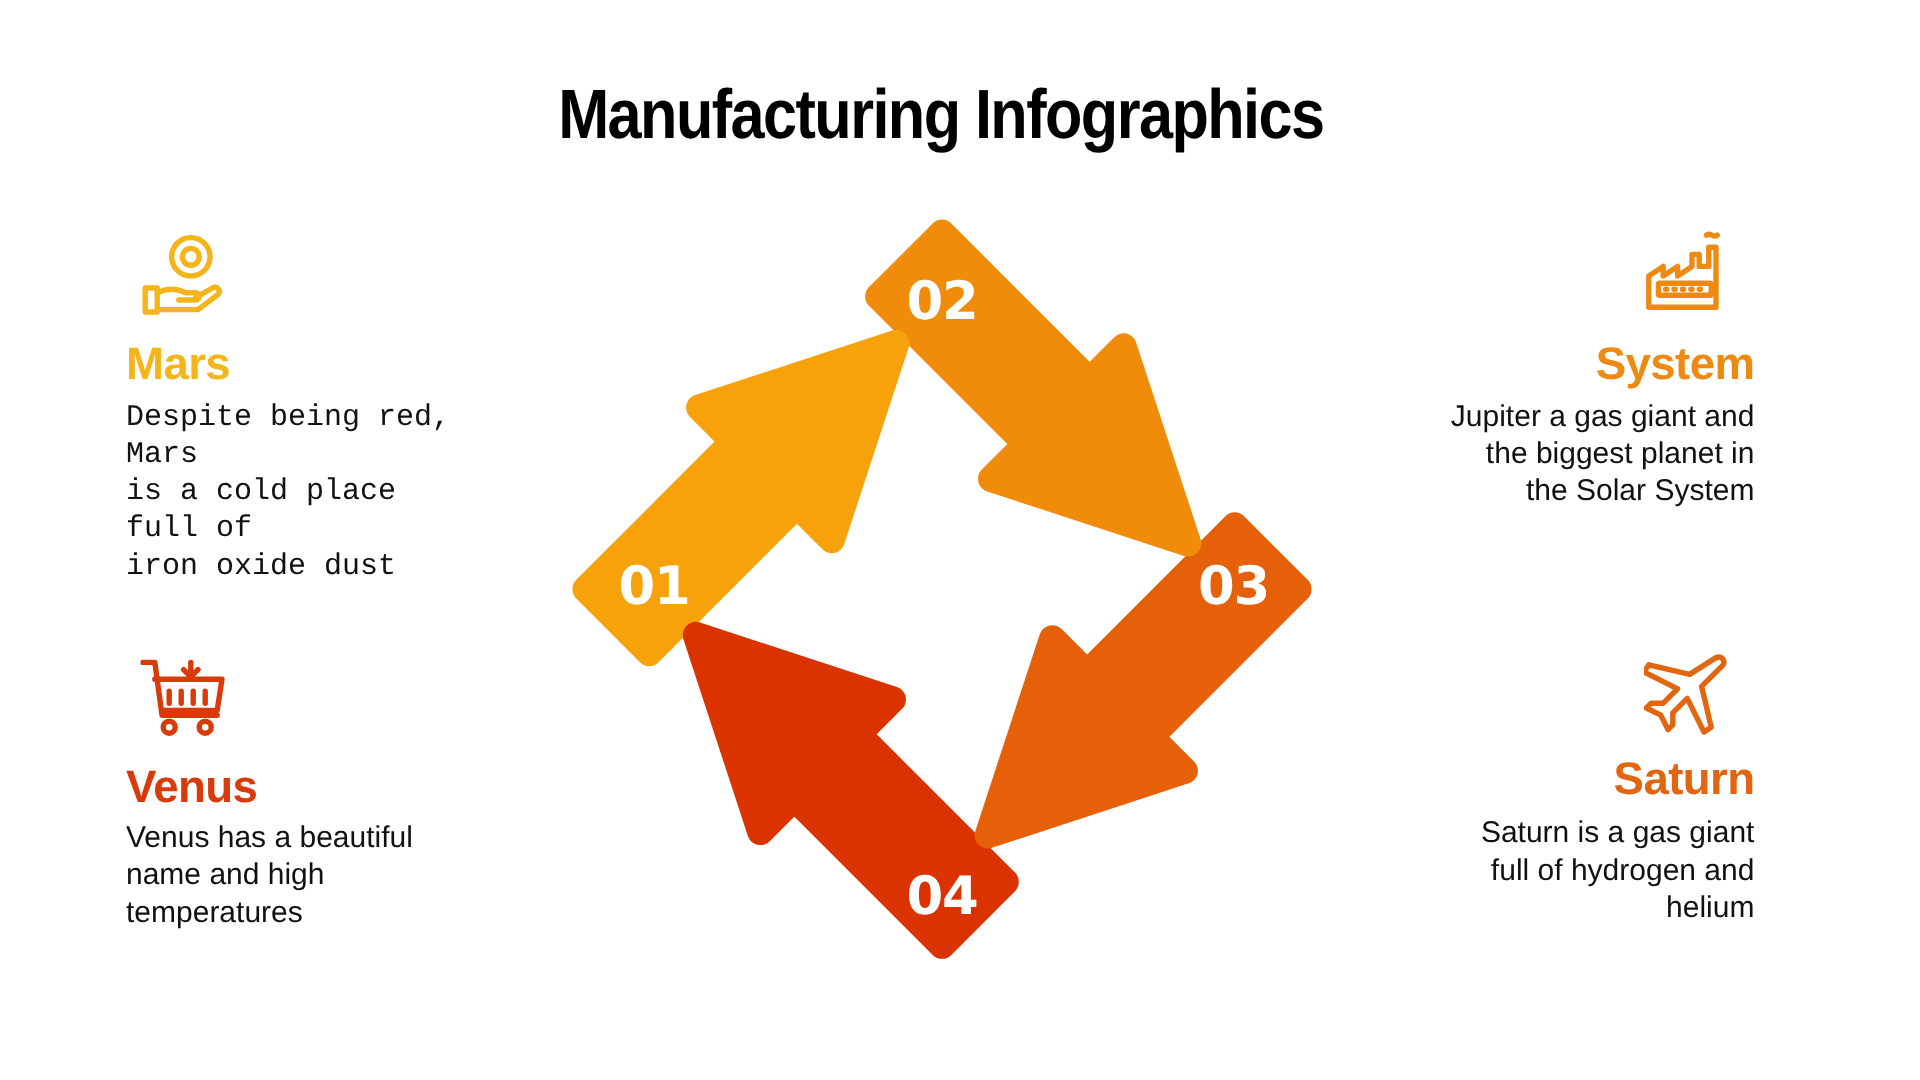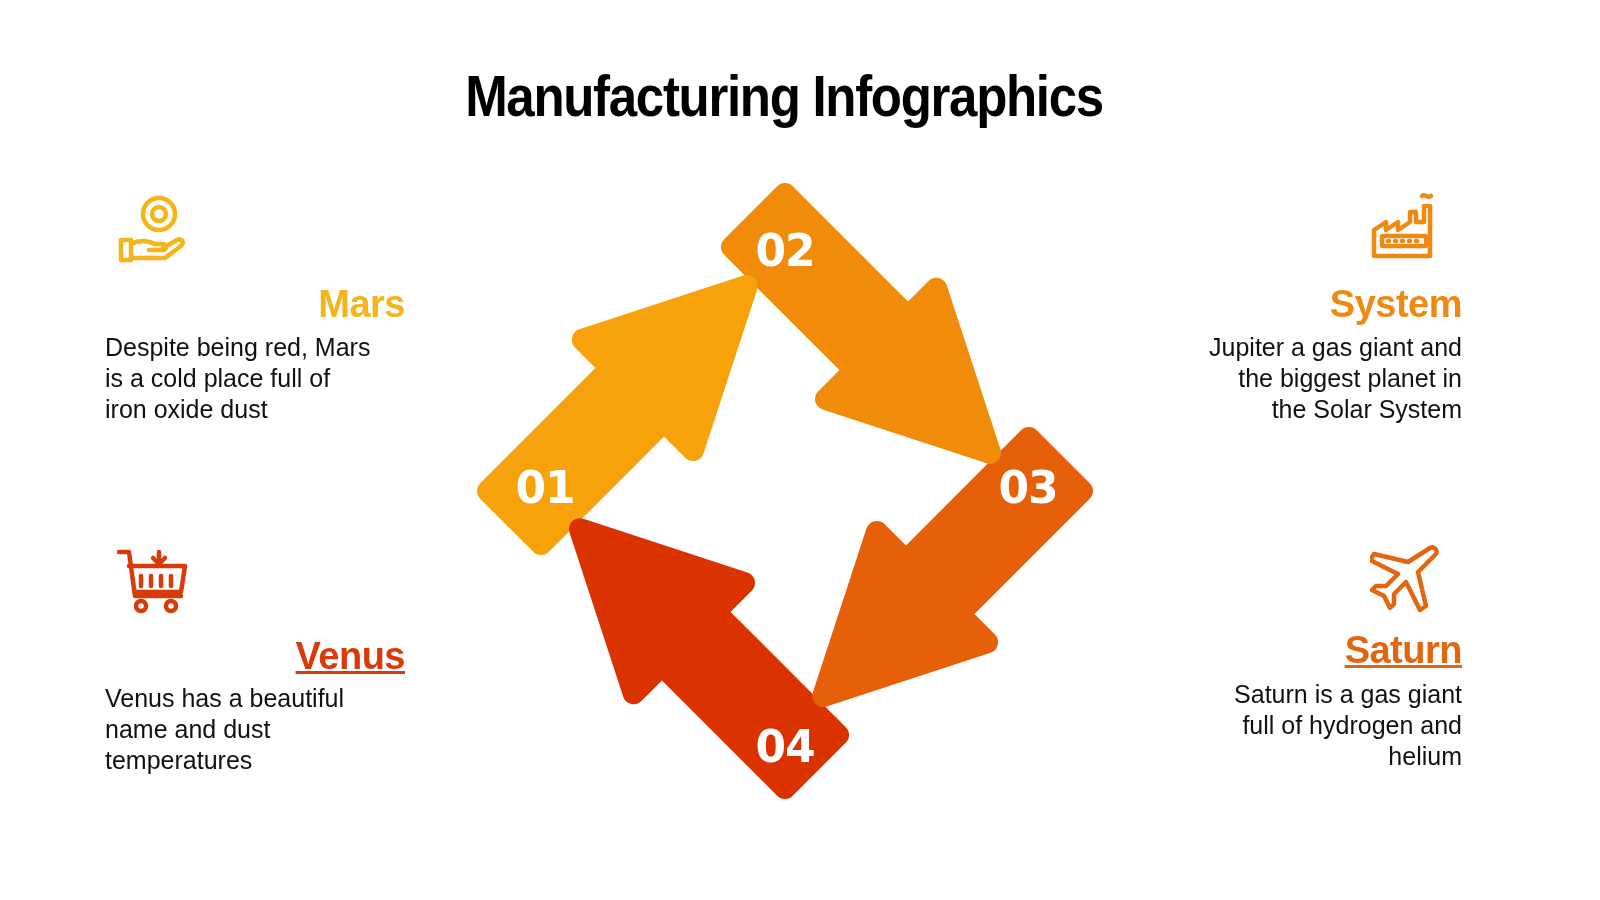--- a/index.html
+++ b/index.html
@@ -17,21 +17,21 @@
   }
   #diagram { position: absolute; left: 0; top: 0; }
   .block { position: absolute; width: 300px; }
   .block.left { left: 105px; text-align: left; }
   .block.right { left: 1162px; text-align: right; }
   .block .icon { position: absolute; width: 72px; height: 72px; }
   .block.left .icon { left: 12px; }
   .block.right .icon { right: 20px; }
   .block .heading {
     position: absolute; left: 0; right: 0; font-size: 38px; font-weight: bold;
-    letter-spacing: -0.5px; line-height: 40px; text-align: right;
+    letter-spacing: -0.5px; line-height: 40px;
   }
   .block .body {
     position: absolute; left: 0; right: 0; font-size: 25px; line-height: 31px;
     color: #111; white-space: pre-line;
   }
   .num {
     font-family: "DejaVu Sans", sans-serif; font-weight: bold; font-size: 44px;
     fill: #ffffff; letter-spacing: -1px;
   }
 </style>
@@ -61,21 +61,21 @@
 
 <div class="block left" style="top:190px;">
   <svg class="icon" style="top:4px;" viewBox="0 0 72 72" fill="none" stroke="#F5B51A" stroke-width="4.5" stroke-linecap="round" stroke-linejoin="round">
     <circle cx="42" cy="20" r="16"></circle>
     <circle cx="42" cy="20" r="7"></circle>
     <path d="M4 46 h10 v20 h-10 z"></path>
     <path d="M14 50 c8 -4 16 -4 24 0 h8 c4 0 4 6 0 6 h-14"></path>
     <path d="M46 54 l14 -8 c4 -2 8 2 4 6 l-16 12 h-34"></path>
   </svg>
   <div class="heading" style="top:94px;color:#F5B51A;">Mars</div>
-  <div class="body" style="top:142px;">Despite being red, Mars
+  <div class="body" style="top:142px;font-family:Liberation Mono, monospace;">Despite being red, Mars
 is a cold place full of
 iron oxide dust</div>
 </div>
 
 <div class="block right" style="top:190px;">
   <svg class="icon" style="top:0px;" viewBox="0 0 72 72" fill="none" stroke="#EE8A12" stroke-width="4.5" stroke-linecap="round" stroke-linejoin="round">
     <path d="M52 6 c3 -3 6 3 9 0"></path>
     <path d="M4 66 V40 l12 -8 v8 l12 -8 v8 l12 -8 V22 h6 v10 h8 V16 h6 v50 z"></path>
     <rect x="12" y="46" width="44" height="10" rx="1"></rect>
     <path d="M18 51 h1 M25 51 h1 M32 51 h1 M39 51 h1 M46 51 h1"></path>
@@ -88,27 +88,27 @@
 
 <div class="block left" style="top:540px;">
   <svg class="icon" style="top:6px;" viewBox="0 0 72 72" fill="none" stroke="#D93A0A" stroke-width="4.5" stroke-linecap="round" stroke-linejoin="round">
     <path d="M2 6 h10 l6 44 h46"></path>
     <path d="M12 20 h56 l-4 26 h-46"></path>
     <path d="M42 6 v12 M36 12 l6 6 l6 -6"></path>
     <path d="M24 30 v10 M34 30 v10 M44 30 v10 M54 30 v10"></path>
     <circle cx="24" cy="60" r="5"></circle>
     <circle cx="54" cy="60" r="5"></circle>
   </svg>
-  <div class="heading" style="top:96px;color:#D93A0A;text-decoration:underline;">Venus</div>
+  <div class="heading" style="top:96px;color:#D93A0A;">Venus</div>
   <div class="body" style="top:143px;">Venus has a beautiful
-name and dust
+name and high
 temperatures</div>
 </div>
 
 <div class="block right" style="top:538px;">
   <svg class="icon" style="top:4px;" viewBox="0 0 72 72" fill="none" stroke="#E2650F" stroke-width="4.5" stroke-linecap="round" stroke-linejoin="round">
     <path d="M60 6 c4 -2 8 2 6 6 l-18 18 l8 34 l-6 4 l-14 -28 l-12 12 v10 l-4 4 l-6 -12 l-12 -6 l4 -4 h10 l12 -12 l-28 -14 l4 -6 l34 8 z"></path>
   </svg>
-  <div class="heading" style="top:92px;color:#E2650F;text-decoration:underline;">Saturn</div>
+  <div class="heading" style="top:92px;color:#E2650F;">Saturn</div>
   <div class="body" style="top:141px;">Saturn is a gas giant
 full of hydrogen and
 helium</div>
 </div>
 
 </body></html>

